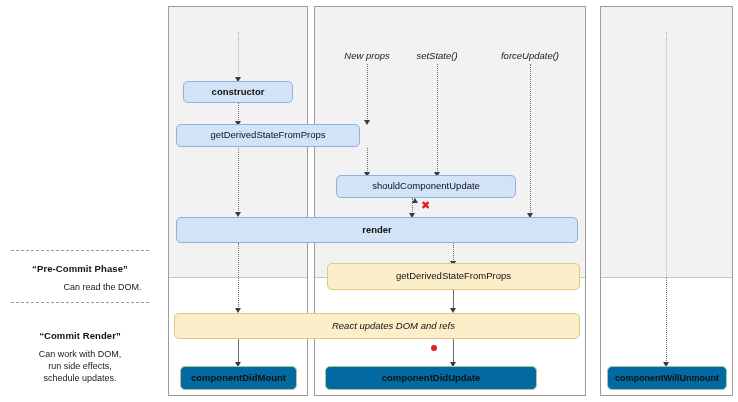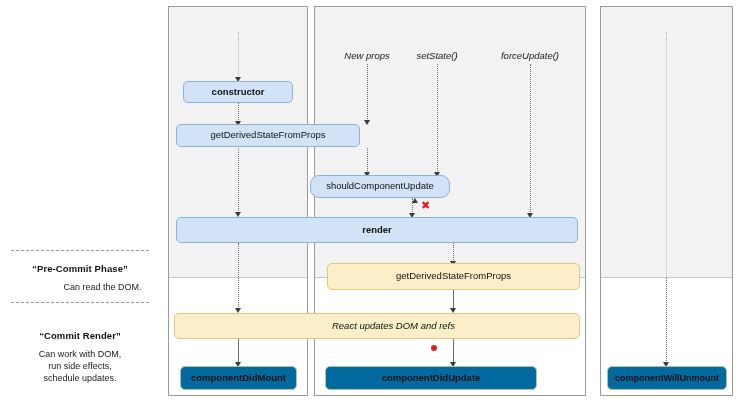--- a/index.html
+++ b/index.html
@@ -168,21 +168,21 @@
   <div class="arrowhead" style="left:666px;top:362px;"></div>
 
   <div class="node blue bold" style="left:183px;top:81px;width:110px;height:22px;">
     <span>constructor</span>
   </div>
 
   <div class="node blue" style="left:176px;top:124px;width:184px;height:23px;">
     <span>getDerivedStateFromProps</span>
   </div>
 
-  <div class="node blue" style="left:310px;top:175px;width:140px;height:23px;border-radius:9px;">
+  <div class="node blue" style="left:336px;top:175px;width:180px;height:23px;">
     <span>shouldComponentUpdate</span>
   </div>
 
   <div class="node blue bold" style="left:176px;top:217px;width:402px;height:26px;">
     <span>render</span>
   </div>
 
   <div class="node yellow" style="left:327px;top:263px;width:253px;height:27px;">
     <span>getDerivedStateFromProps</span>
   </div>

